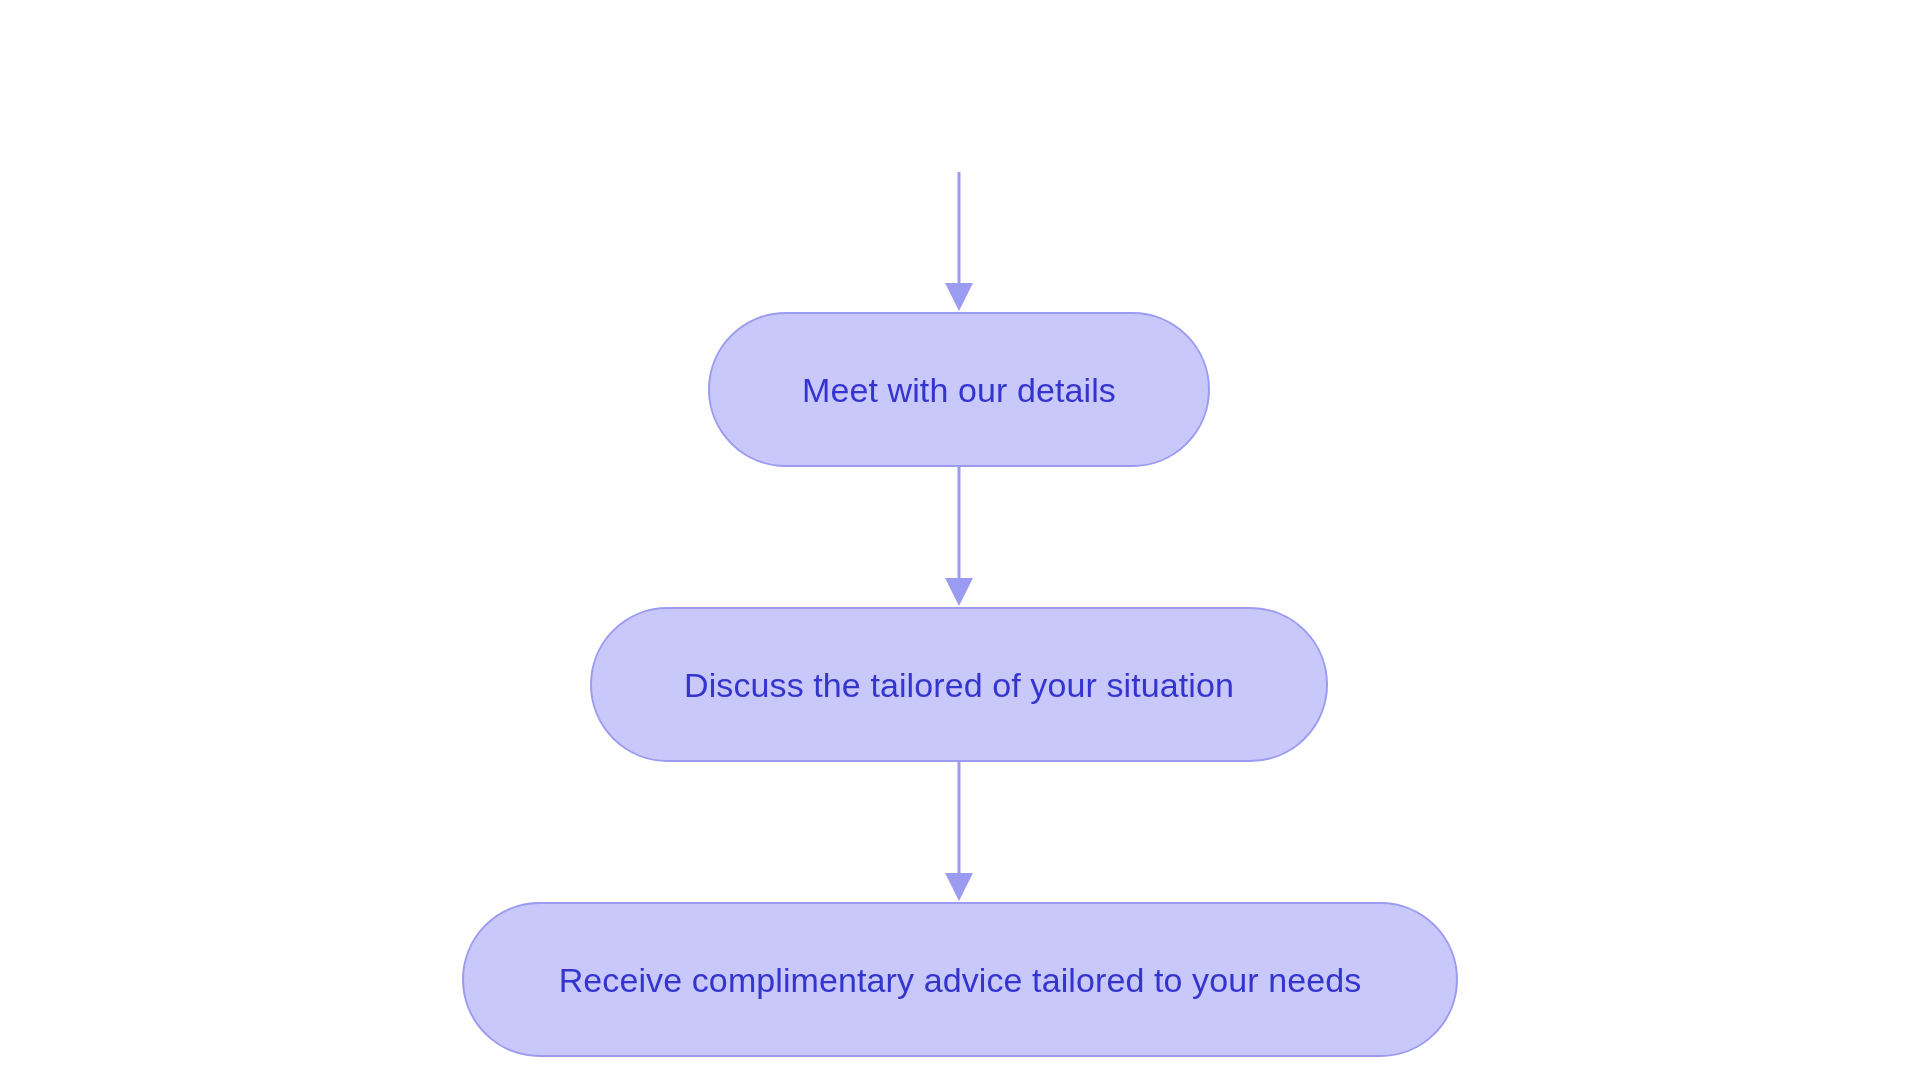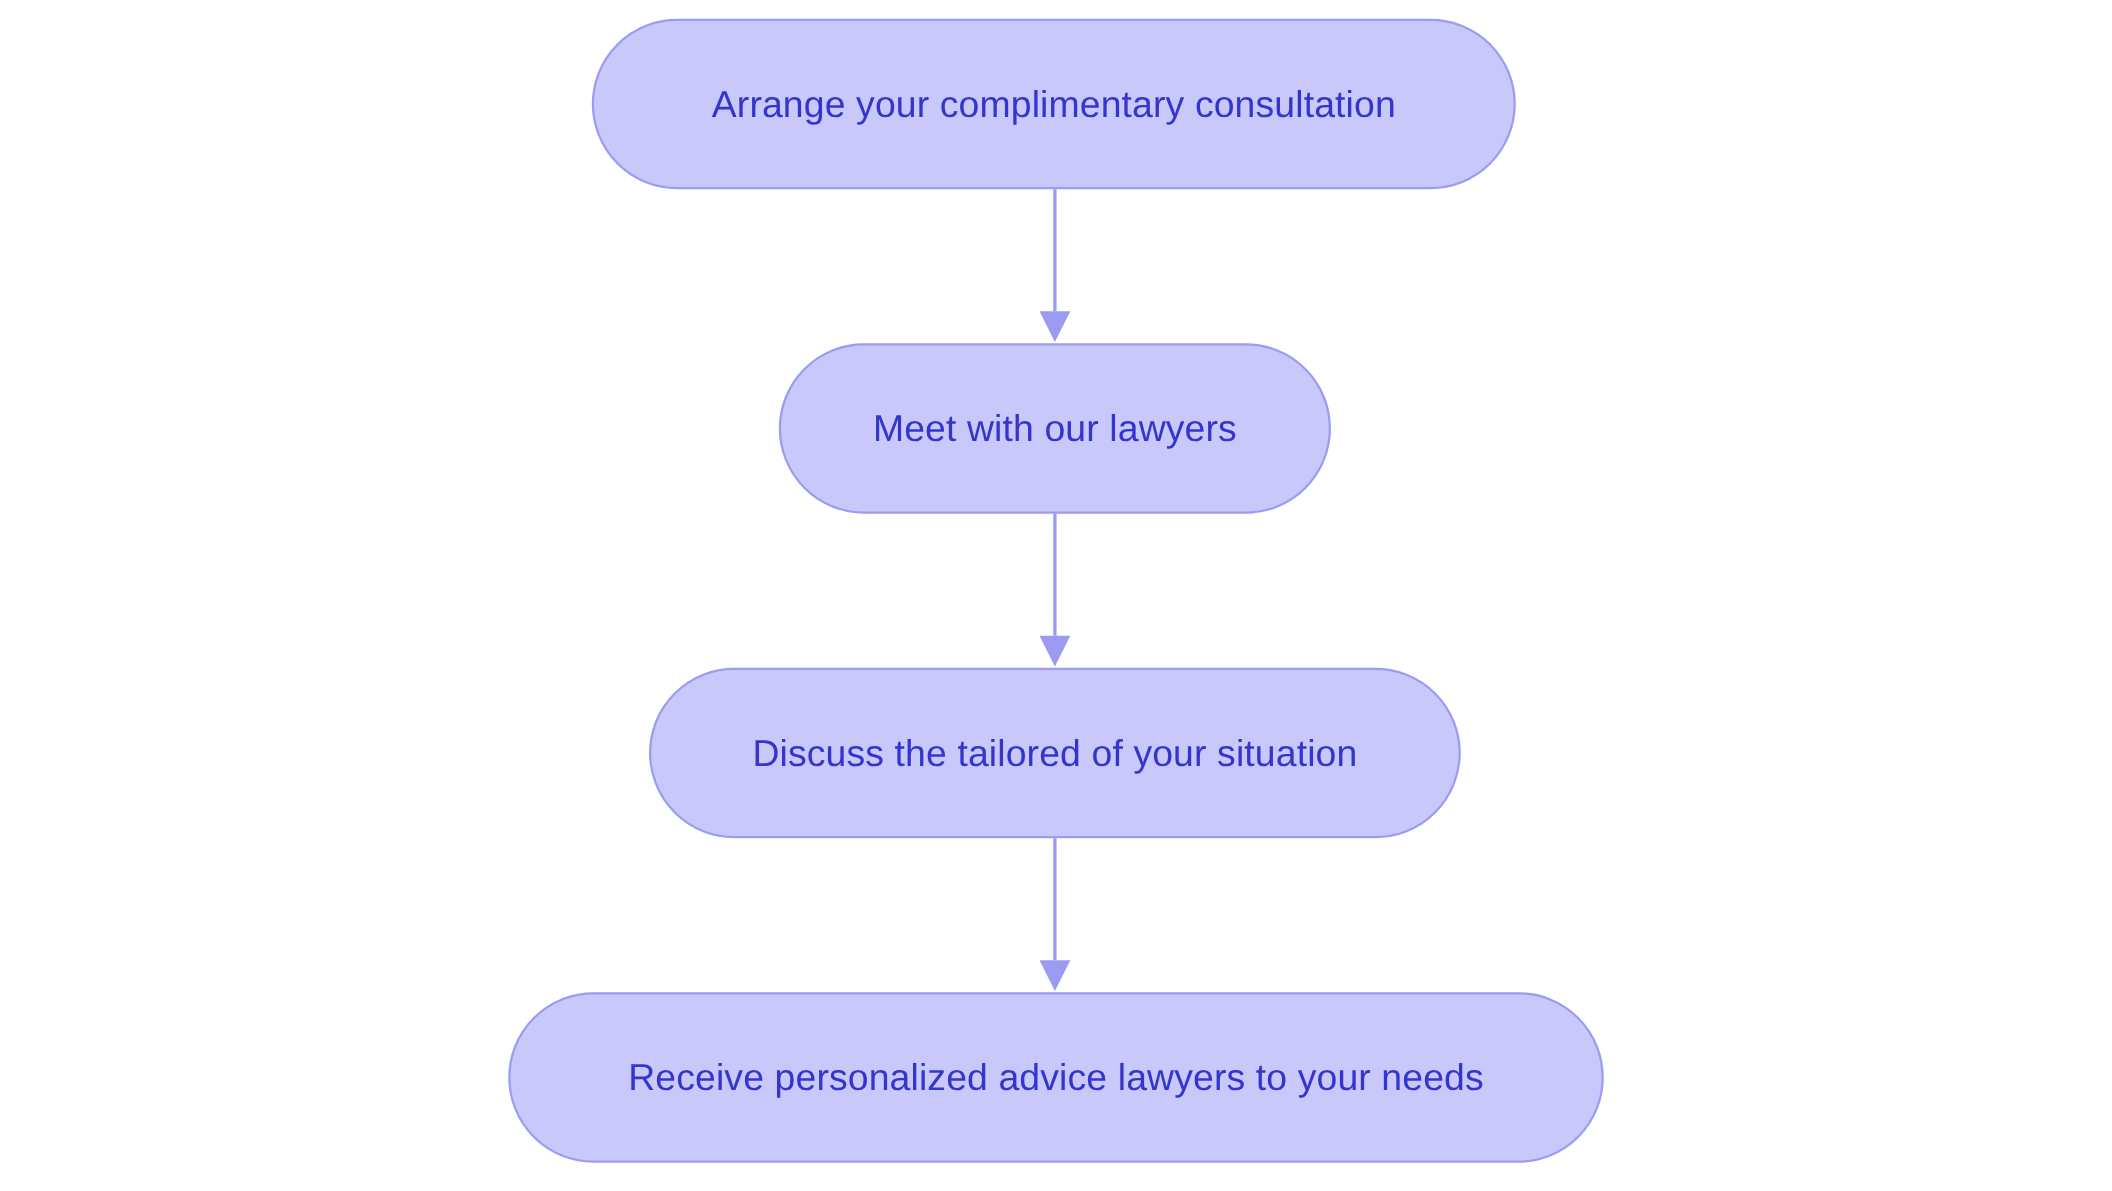--- a/index.html
+++ b/index.html
@@ -83,29 +83,26 @@
       <line class="edge-line" x1="959" y1="467" x2="959" y2="578"></line>
       <polygon class="edge-head" points="945,578 973,578 959,606"></polygon>
     </g>
 
     <g>
       <line class="edge-line" x1="959" y1="762" x2="959" y2="873"></line>
       <polygon class="edge-head" points="945,873 973,873 959,901"></polygon>
     </g>
   </svg>
 
-  <div class="node" id="node-0">
-    <span class="node-label">Arrange your complimentary consultation</span>
-  </div>
 
   <div class="node" id="node-1">
-    <span class="node-label">Meet with our lawyers</span>
+    <span class="node-label">Meet with our details</span>
   </div>
 
   <div class="node" id="node-2">
     <span class="node-label">Discuss the tailored of your situation</span>
   </div>
 
   <div class="node" id="node-3">
-    <span class="node-label">Receive personalized advice lawyers to your needs</span>
+    <span class="node-label">Receive complimentary advice tailored to your needs</span>
   </div>
 
 </div>
 
 </body></html>

